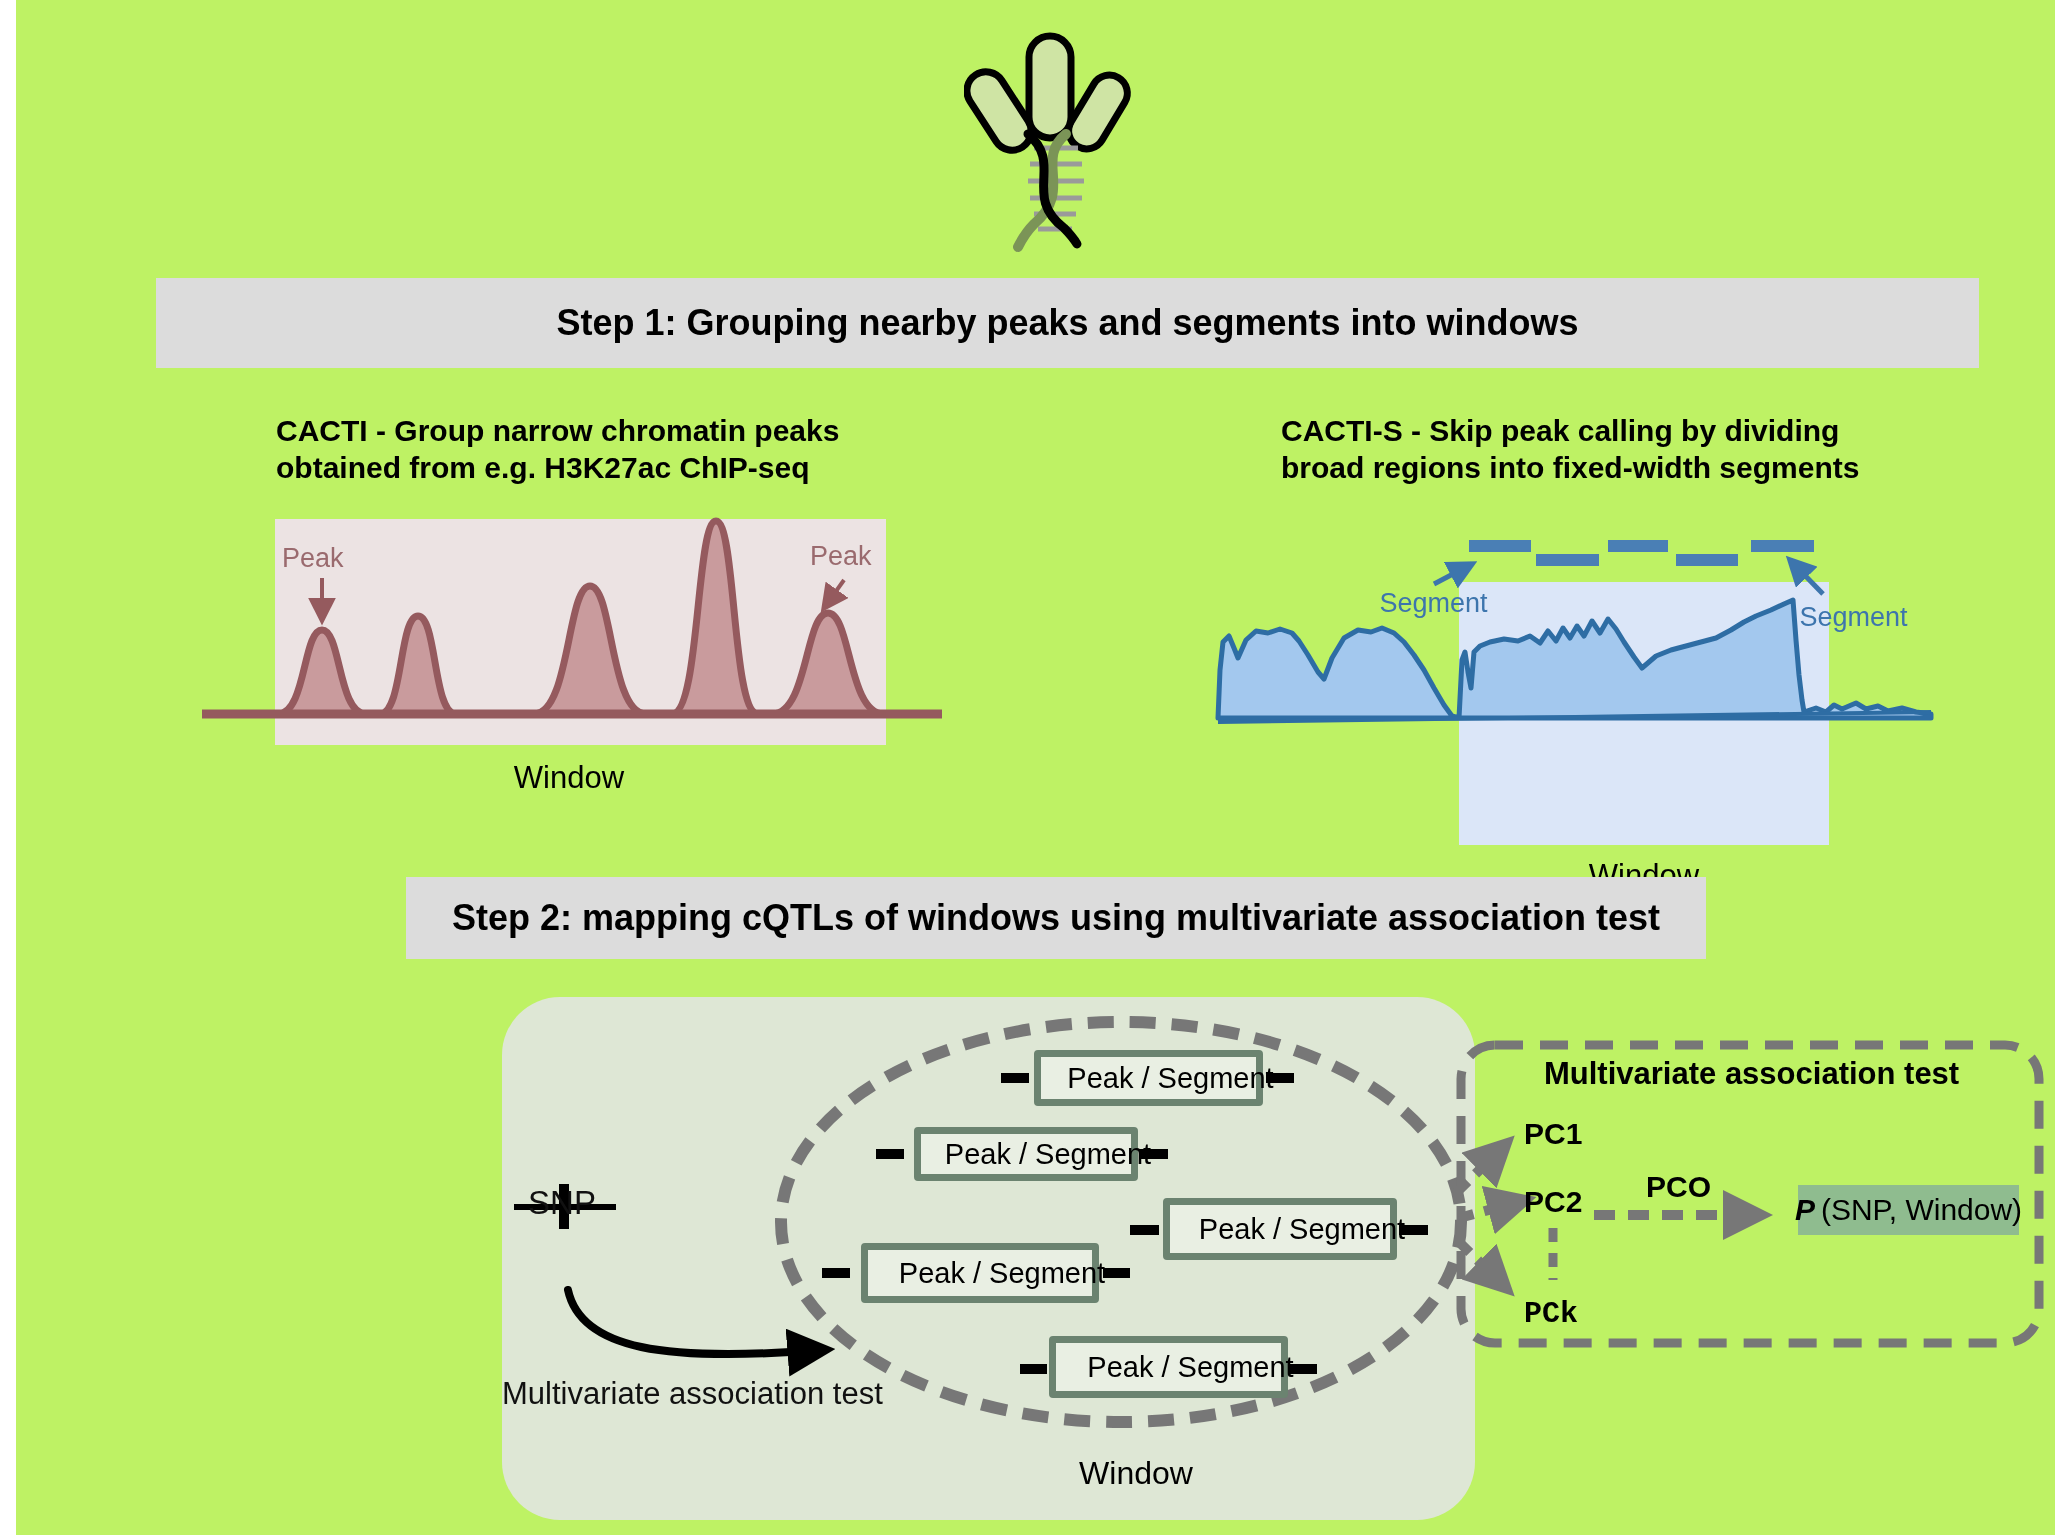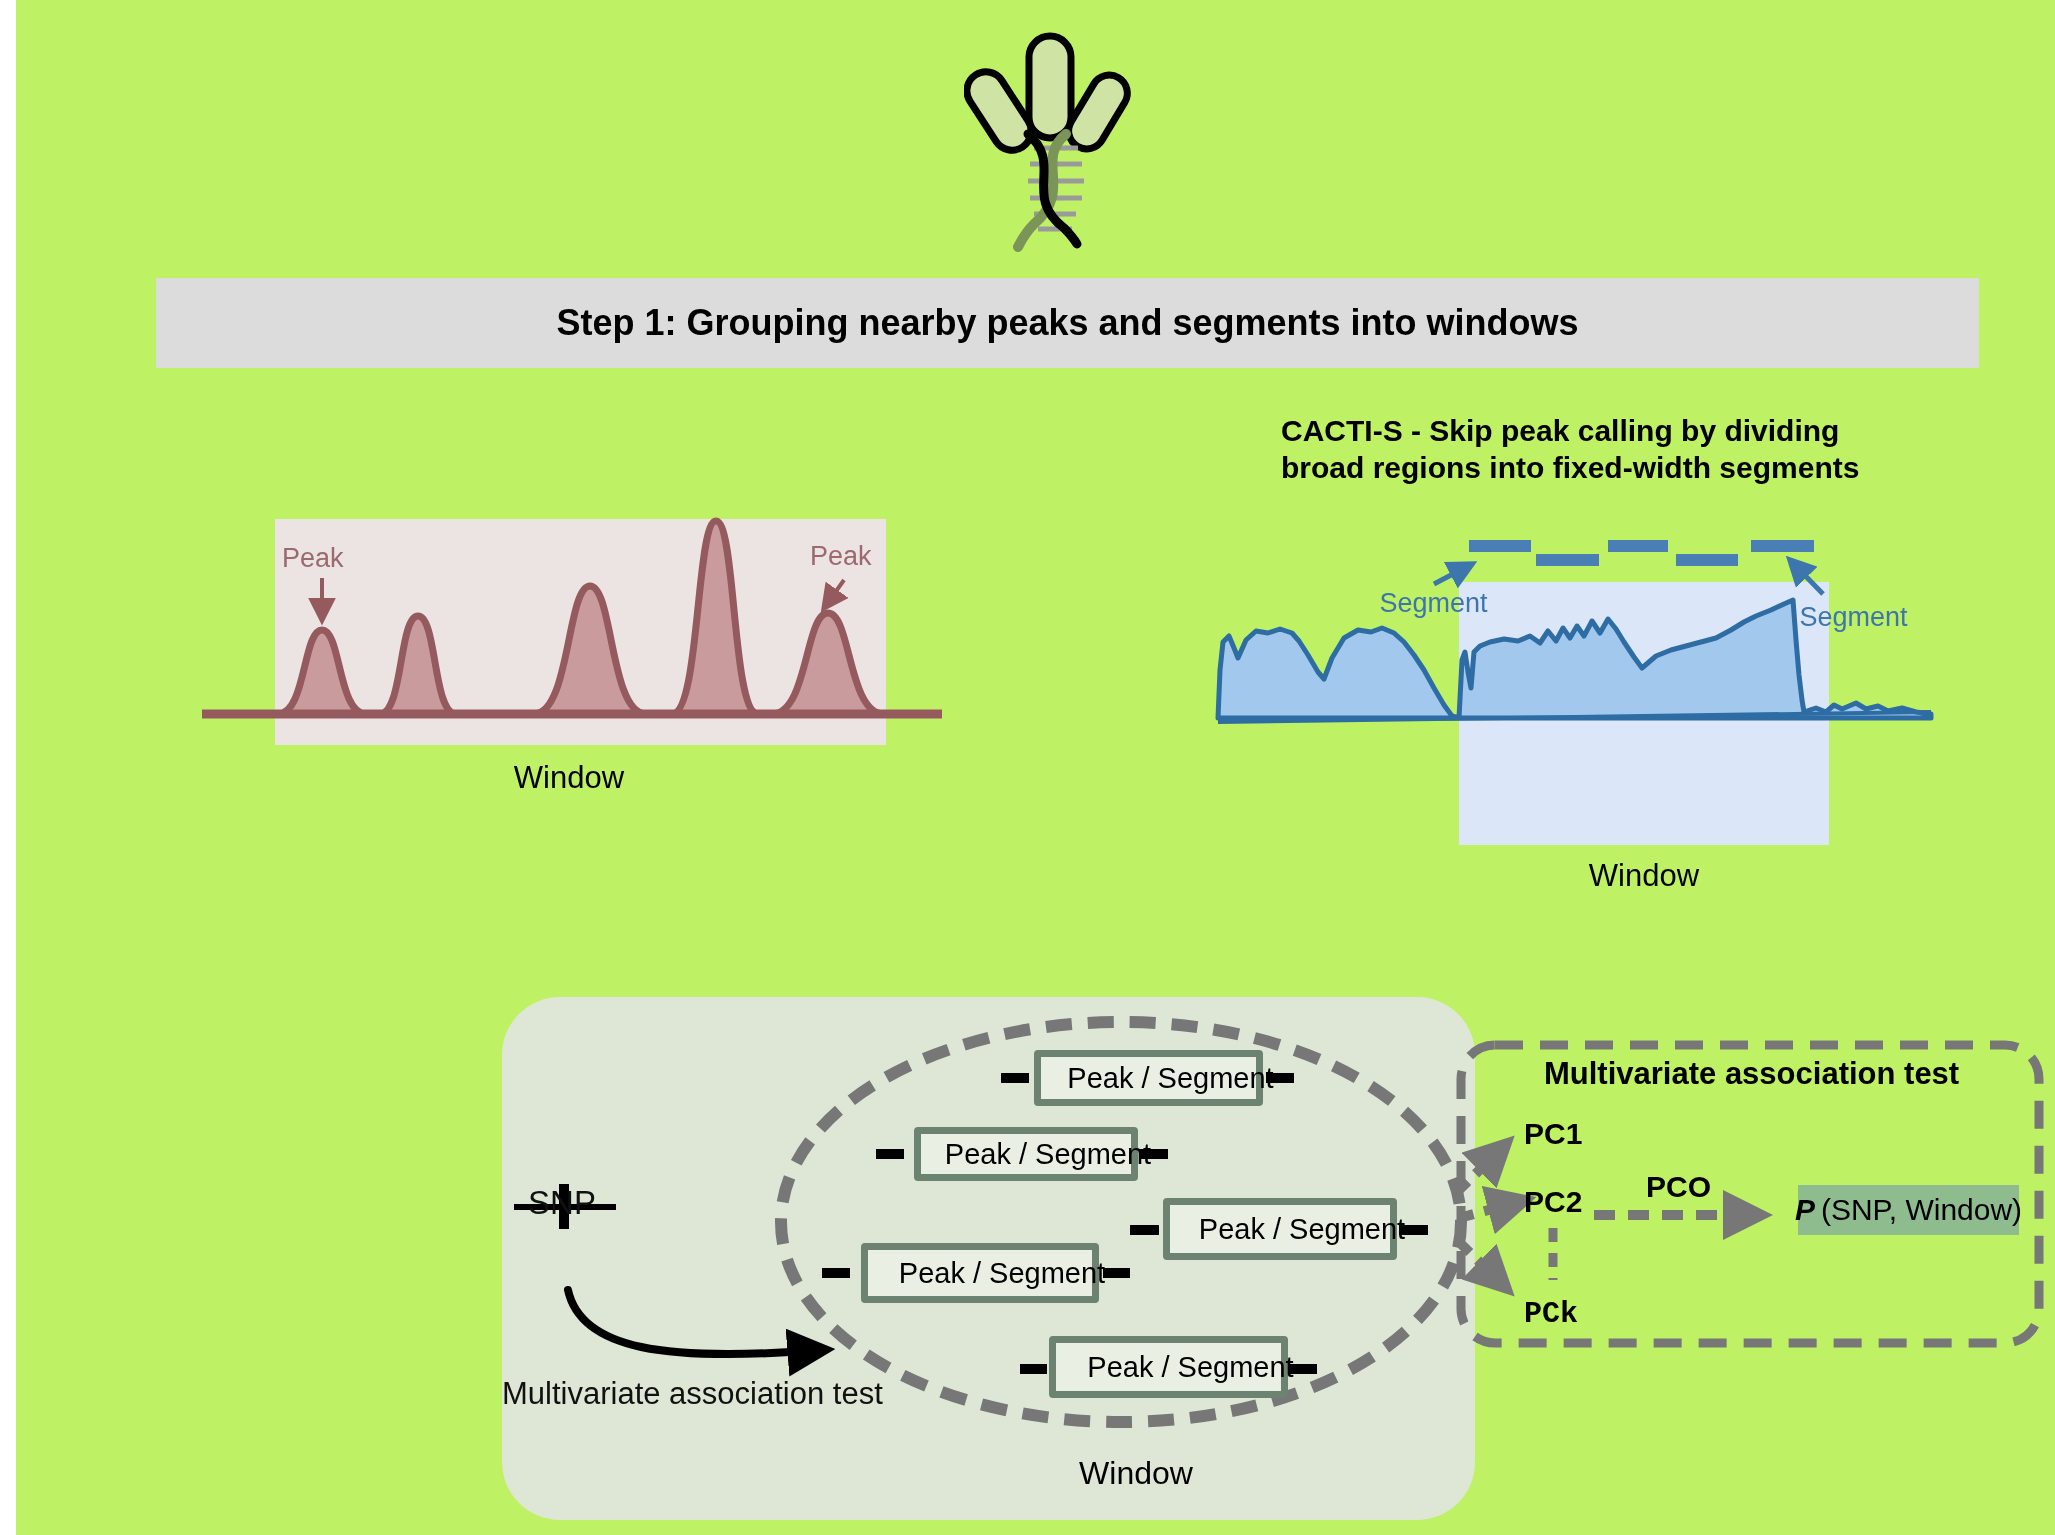--- a/index.html
+++ b/index.html
@@ -49,20 +49,24 @@
       <line x1="74" y1="201" x2="108" y2="201"></line>
     </g>
     <path d="M102,106 C70,132 110,162 70,196 C62,204 58,211 54,219" fill="none" stroke="#7b9457" stroke-width="10" stroke-linecap="round"></path>
     <path d="M64,106 C100,136 58,168 100,200 C106,206 110,211 113,216" fill="none" stroke="#000" stroke-width="9" stroke-linecap="round"></path>
   </svg>
 
   <div class="abs banner" style="left:140px;top:278px;width:1823px;height:90px;">
     <span>Step 1: Grouping nearby peaks and segments into windows</span>
   </div>
 
+  <div class="abs heading" style="left:260px;top:412px;">
+    <div>CACTI - Group narrow chromatin peaks</div>
+    <div>obtained from e.g. H3K27ac ChIP-seq</div>
+  </div>
   <div class="abs heading" style="left:1265px;top:412px;">
     <div>CACTI-S - Skip peak calling by dividing</div>
     <div>broad regions into fixed-width segments</div>
   </div>
 
   <svg class="abs" style="left:150px;top:500px;" width="800" height="320" viewBox="0 0 800 320">
     <defs>
       <marker id="arrowRose" viewBox="0 0 10 10" refX="8" refY="5" markerWidth="7" markerHeight="7" orient="auto-start-reverse">
         <path d="M0,0 L10,5 L0,10 Z" fill="#955a5e"></path>
       </marker>
@@ -106,20 +110,23 @@
          L650,208 L660,212 L668,205 L676,209 L690,203 L700,209 L712,206 L722,211 L736,208 L750,212 L765,214
          L765,218 Z"></path>
     <line x1="52" y1="222" x2="765" y2="212" stroke="#2e6da4" stroke-width="4"></line>
     <line x1="268" y1="84" x2="306" y2="64" stroke="#3d75ad" stroke-width="5" marker-end="url(#arrowBlue)"></line>
     <line x1="657" y1="94" x2="624" y2="60" stroke="#3d75ad" stroke-width="5" marker-end="url(#arrowBlue)"></line>
   </svg>
   <div class="abs bluelabel" style="left:1360px;top:588px;width:115px;">Segment</div>
   <div class="abs bluelabel" style="left:1780px;top:602px;width:115px;">Segment</div>
   <div class="abs windowlabel" style="left:1553px;top:858px;width:150px;">Window</div>
 
+  <div class="abs banner" style="left:390px;top:877px;width:1300px;height:82px;">
+    <span>Step 2: mapping cQTLs of windows using multivariate association test</span>
+  </div>
 
   <svg class="abs" style="left:480px;top:990px;" width="1575" height="545" viewBox="0 0 1575 545">
     <defs>
       <marker id="arrowBlack" viewBox="0 0 10 10" refX="7" refY="5" markerWidth="6" markerHeight="6" orient="auto-start-reverse">
         <path d="M0,0 L10,5 L0,10 Z" fill="#000"></path>
       </marker>
       <marker id="arrowGray" viewBox="0 0 10 10" refX="7" refY="5" markerWidth="5" markerHeight="5" orient="auto-start-reverse">
         <path d="M0,0 L10,5 L0,10 Z" fill="#777777"></path>
       </marker>
     </defs>

